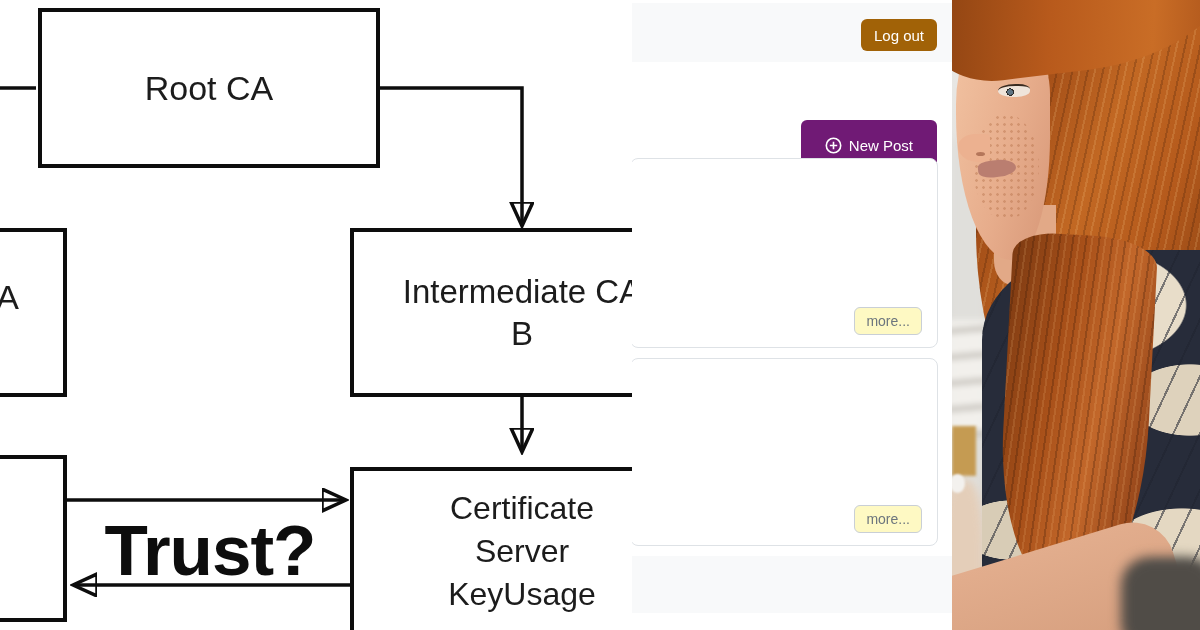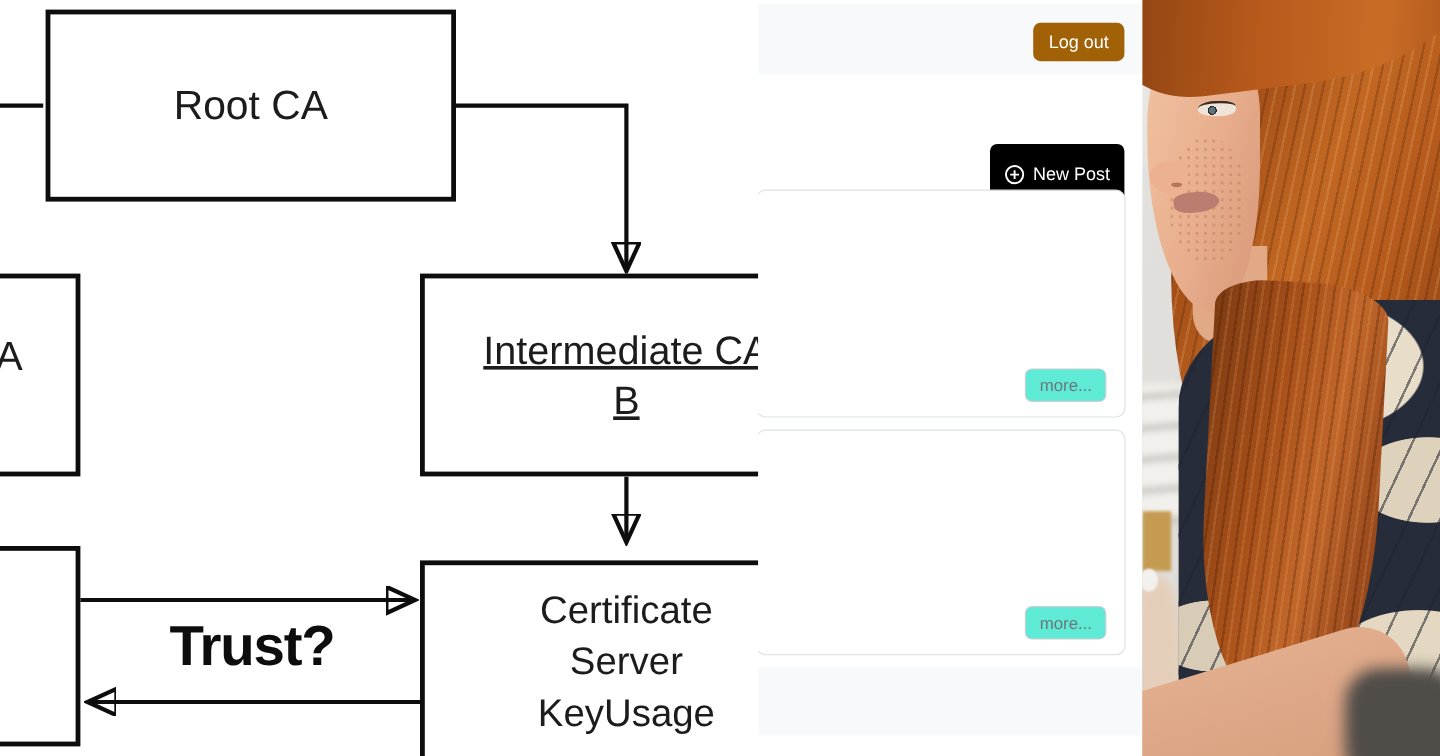--- a/index.html
+++ b/index.html
@@ -11,38 +11,38 @@
   .panel-diagram { position:absolute; left:0; top:0; width:632px; height:630px; background:#fff; overflow:hidden; }
   .connectors { position:absolute; left:0; top:0; }
   .connectors path { stroke:#0d0d0d; stroke-width:3.5; fill:none; }
   .dbox { position:absolute; background:#fff; border:4px solid #0d0d0d; display:flex; flex-direction:column; align-items:center; justify-content:center; text-align:center; color:#1c1c1c; }
   .dbox .l1 { font-size:33px; line-height:42px; white-space:nowrap; }
   .dbox .l2 { font-size:33px; line-height:42px; }
   .box-root { left:38px; top:8px; width:342px; height:160px; }
   .box-root .l1 { font-size:34px; }
   .box-a { left:-277px; top:228px; width:344px; height:169px; }
   .box-a .frag { position:absolute; right:44px; top:46px; font-size:34px; }
-  .box-b { left:350px; top:228px; width:344px; height:169px;text-decoration:underline; }
+  .box-b { left:350px; top:228px; width:344px; height:169px; }
   .box-server { left:350px; top:454px; width:344px; height:168px;margin-top:13px; }
   .box-server .l1 { font-size:32px; line-height:43px; }
   .box-client { left:-277px; top:455px; width:344px; height:167px; }
-  .trust-label { position:absolute; left:0px; top:510px; width:420px; text-align:center; font-size:47px; font-weight:700; letter-spacing:-1px; color:#0d0d0d; }
+  .trust-label { position:absolute; left:0px; top:510px; width:420px; text-align:center; font-size:71px; font-weight:700; letter-spacing:-1px; color:#0d0d0d; }
 
   
   .panel-app { position:absolute; left:632px; top:0; width:320px; height:630px; background:#fff; overflow:hidden; }
   .app-topline { position:absolute; left:0; top:0; width:100%; height:3px; }
   .app-header { position:absolute; left:0; top:3px; width:100%; height:59px; background:#f8f9fa; }
   .btn { border:none; cursor:pointer; font-family:inherit; }
   .btn-logout { position:absolute; right:15px; top:19px; height:32px; padding:0 13px; background:#a16207; color:#fff; font-size:15px; border-radius:6px; }
-  .btn-newpost { position:absolute; right:15px; top:120px; height:50px; padding:0 12px; background:#000000; color:#fff; font-size:15px; border-radius:6px; display:flex; align-items:center; gap:7px; }
+  .btn-newpost { position:absolute; right:15px; top:120px; height:50px; padding:0 24px; background:#701a75; color:#fff; font-size:15px; border-radius:6px; display:flex; align-items:center; gap:7px; }
   .btn-newpost svg { display:block; }
   .card { position:absolute; left:-2px; width:308px; background:#fff; border:1px solid #dee2e6; border-radius:8px; }
   .card1 { top:158px; height:190px; }
   .card2 { top:358px; height:188px; }
-  .btn-more { position:absolute; right:15px; bottom:12px; padding:5px 11px; background:#5eead4; border:1px solid #c9cfd6; border-radius:6px; color:#6c757d; font-size:14px; }
+  .btn-more { position:absolute; right:15px; bottom:12px; padding:5px 11px; background:#fef9c3; border:1px solid #c9cfd6; border-radius:6px; color:#6c757d; font-size:14px; }
   .app-footer { position:absolute; left:0; top:556px; width:100%; height:57px; background:#f8f9fa; }
   .app-bottombar { position:absolute; left:4px; right:0; top:621px; height:9px; }
 
   
   .panel-photo { position:absolute; left:952px; top:0; width:248px; height:630px; overflow:hidden;
                  background:linear-gradient(160deg,#ebeae7 0%,#dddcd8 45%,#cfcdc9 100%); }
   .panel-photo > div { position:absolute; }
   .ph-leftstrip { left:0; top:140px; width:30px; height:420px; background:#e0dfdb; filter:blur(3px); z-index:2; }
   .ph-blinds { left:-12px; top:320px; width:64px; height:115px; z-index:2; filter:blur(3px); border-radius:8px;
                background:repeating-linear-gradient(175deg,#f4f2ee 0 10px,#b9b5ae 10px 14px,#f4f2ee 14px 26px); opacity:.9; }

